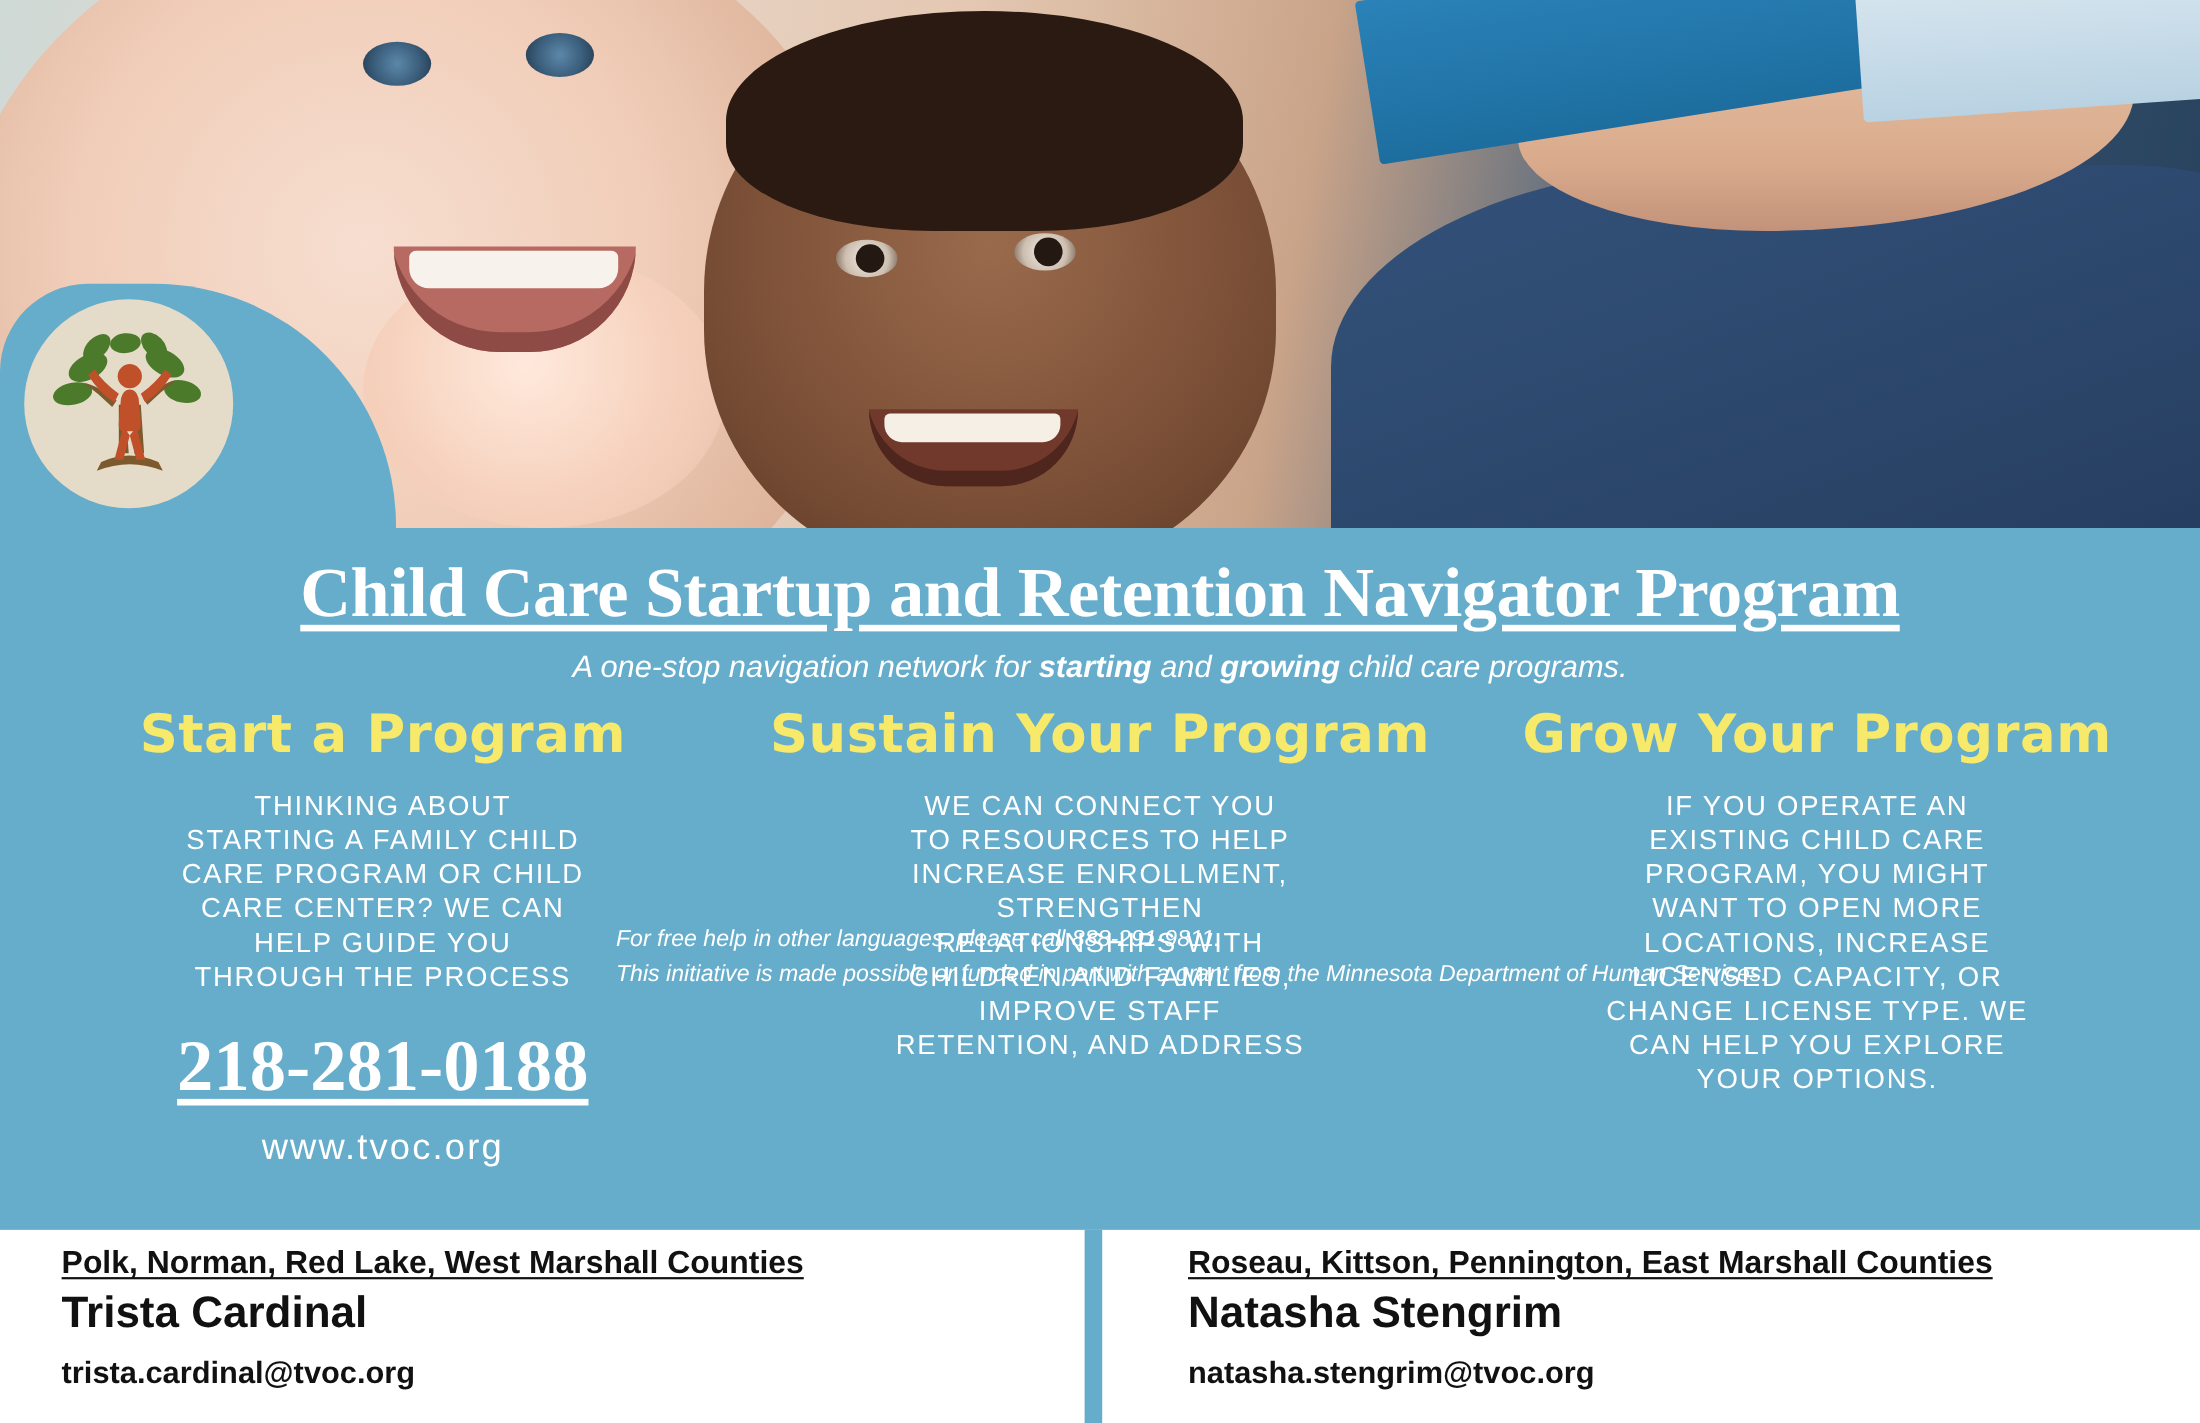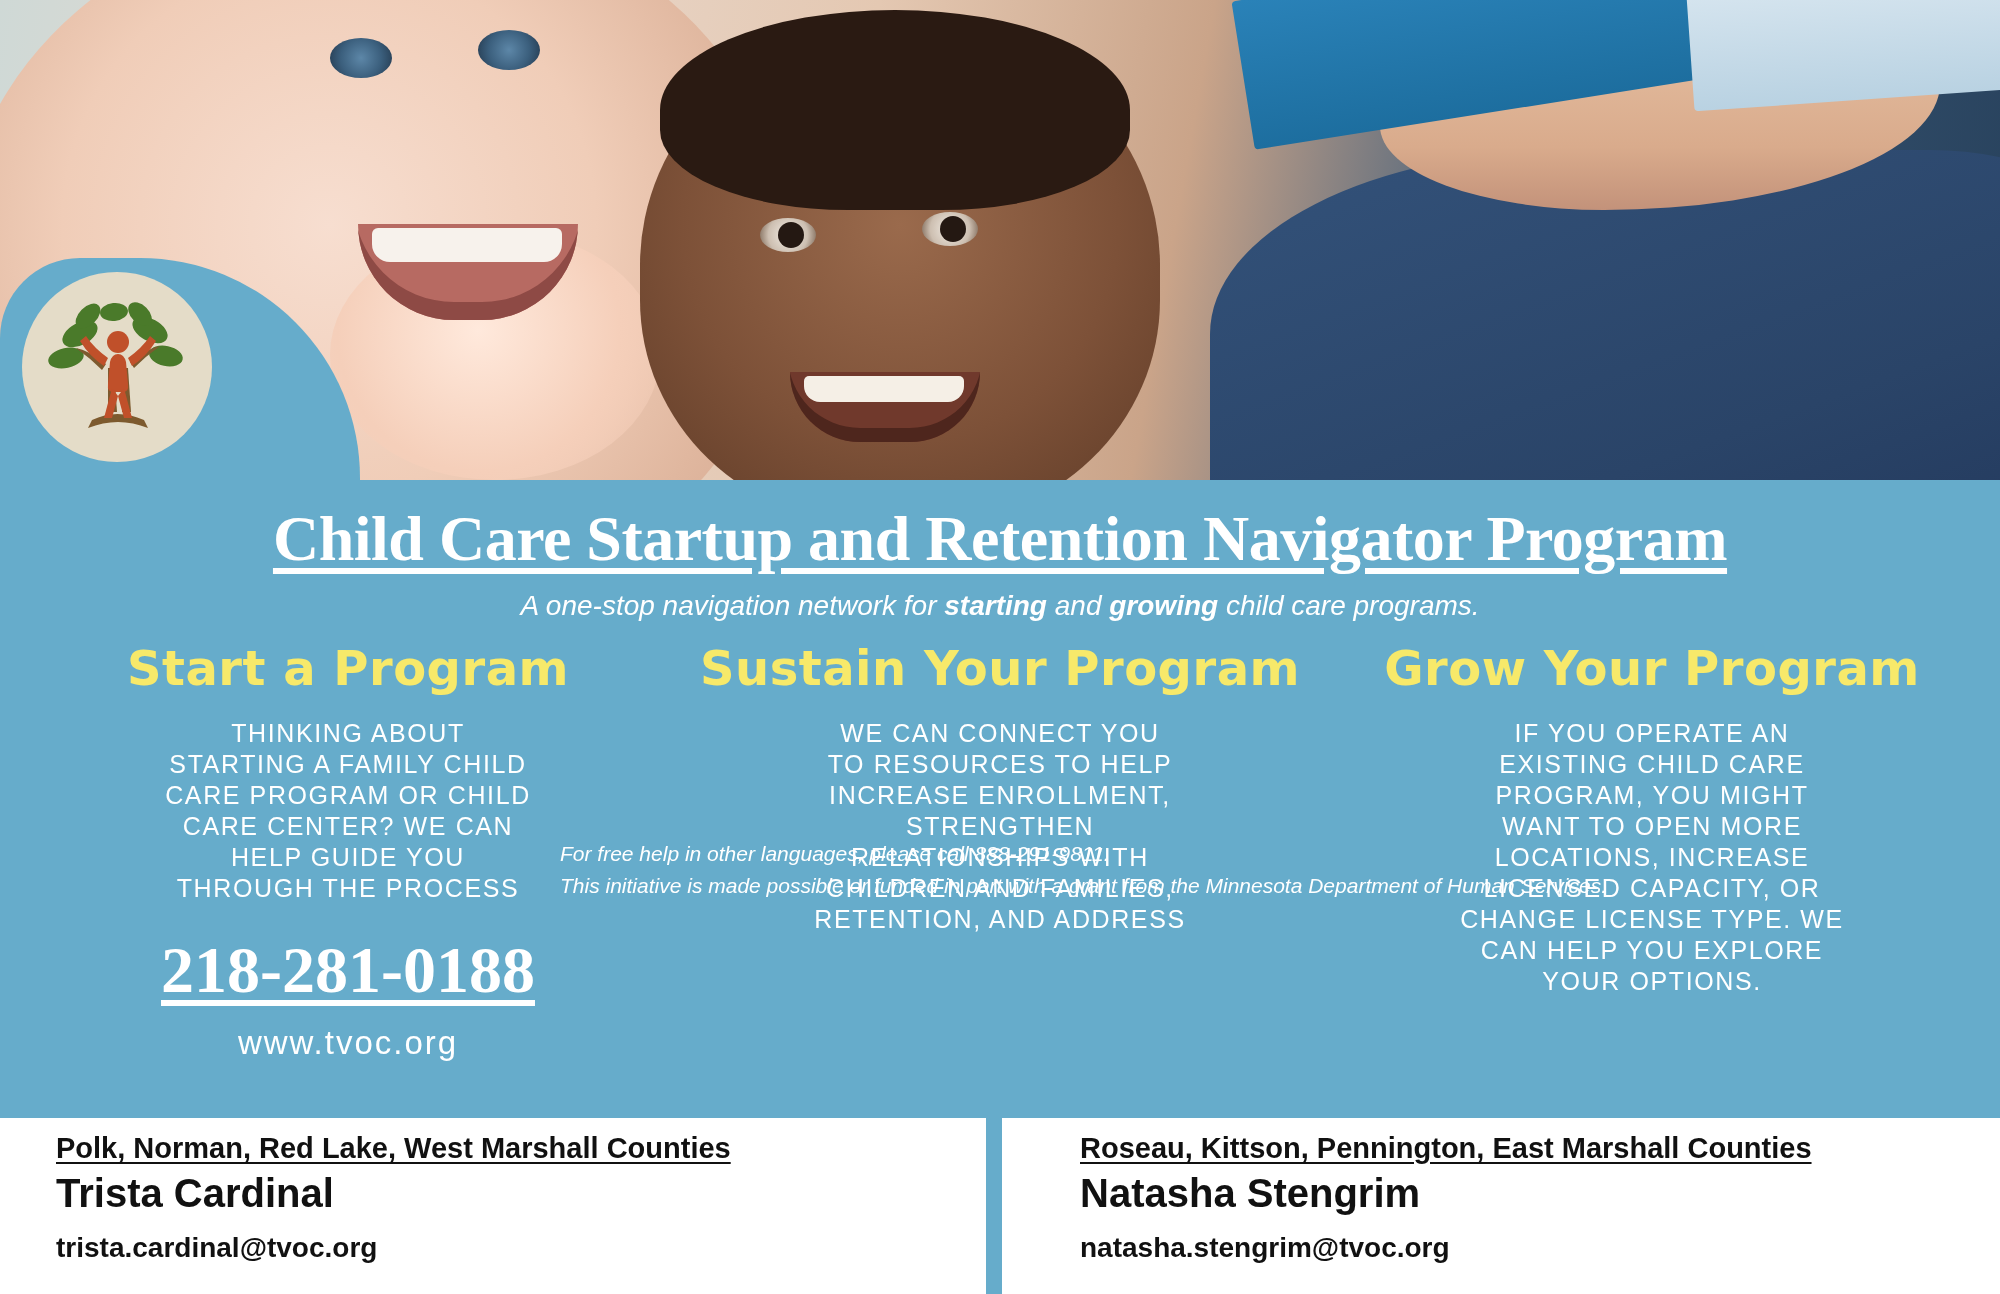--- a/index.html
+++ b/index.html
@@ -363,20 +363,21 @@
 
       <div class="col">
         <div class="col-head">Sustain Your Program</div>
         <div class="col-body">
           <div>WE CAN CONNECT YOU</div>
           <div>TO RESOURCES TO HELP</div>
           <div>INCREASE ENROLLMENT,</div>
           <div>STRENGTHEN</div>
           <div>RELATIONSHIPS WITH</div>
           <div>CHILDREN AND FAMILIES,</div>
+          <div>IMPROVE STAFF</div>
           <div>RETENTION, AND ADDRESS</div>
         </div>
       </div>
 
       <div class="col">
         <div class="col-head">Grow Your Program</div>
         <div class="col-body">
           <div>IF YOU OPERATE AN</div>
           <div>EXISTING CHILD CARE</div>
           <div>PROGRAM, YOU MIGHT</div>

